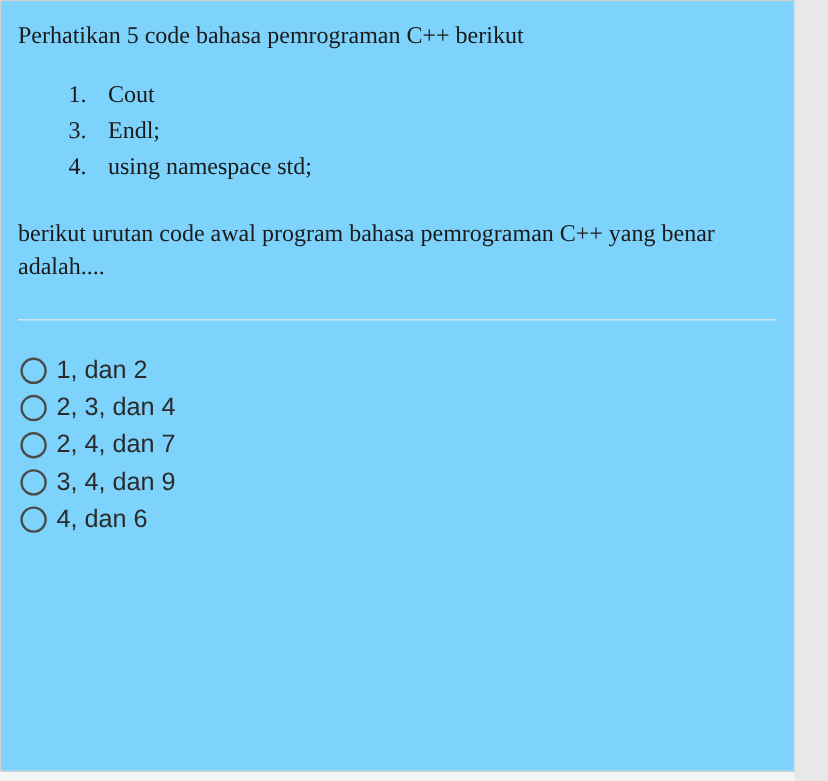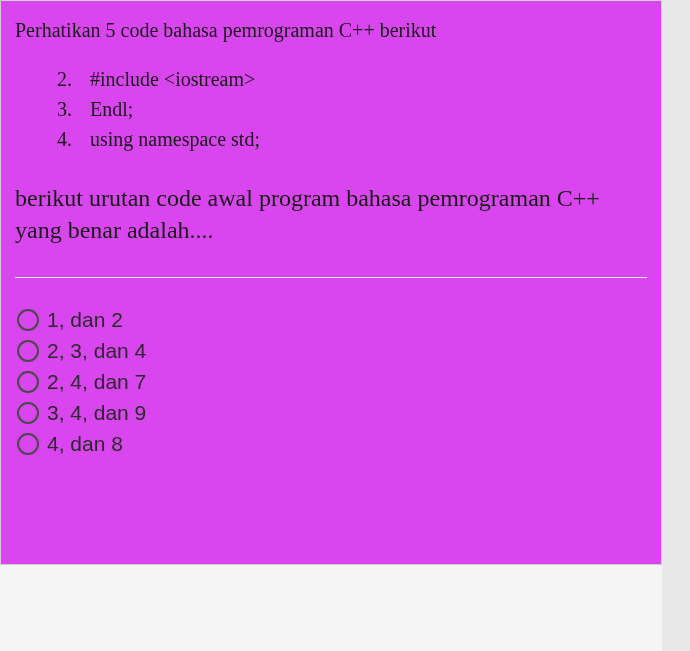--- a/index.html
+++ b/index.html
@@ -9,22 +9,22 @@
   }
   body {
     width: 690px;
     height: 651px;
     background: #f5f5f5;
     font-family: Georgia, 'Times New Roman', serif;
     position: relative;
   }
   .page-container {
     width: 662px;
-    height: 565px;
-    background: #d946ef;
+    height: 643px;
+    background: #7dd3fc;
     border: 1px solid #d0d0d0;
     position: absolute;
     left: 0;
     top: 0;
   }
   .content {
     padding: 18px 14px 10px 14px;
   }
   .question-intro {
     font-size: 20px;
@@ -40,21 +40,21 @@
     font-size: 20px;
     color: #1a1a1a;
     line-height: 1.5;
     font-family: Georgia, 'Times New Roman', serif;
   }
   .code-number {
     display: inline-block;
     width: 28px;
   }
   .question-text {
-    font-size: 24px;
+    font-size: 20px;
     color: #1a1a1a;
     line-height: 1.35;
     margin-bottom: 30px;
     font-family: Georgia, 'Times New Roman', serif;
   }
   .divider {
     border: none;
     border-top: 1px solid #e8e8e8;
     margin: 0 0 30px 0;
   }
@@ -94,22 +94,22 @@
 
 <div class="side-shadow"></div>
 
 <div class="page-container">
   <div class="content">
 
     <div class="question-intro">Perhatikan 5 code bahasa pemrograman C++ berikut</div>
 
     <div class="code-list">
       <div class="code-item">
-        <span class="code-number">2.</span>
-        <span>#include &lt;iostream&gt;</span>
+        <span class="code-number">1.</span>
+        <span>Cout</span>
       </div>
       <div class="code-item">
         <span class="code-number">3.</span>
         <span>Endl;</span>
       </div>
       <div class="code-item">
         <span class="code-number">4.</span>
         <span>using namespace std;</span>
       </div>
     </div>
@@ -130,18 +130,18 @@
       <div class="option-row">
         <span class="radio-circle"></span>
         <span class="option-label">2, 4, dan 7</span>
       </div>
       <div class="option-row">
         <span class="radio-circle"></span>
         <span class="option-label">3, 4, dan 9</span>
       </div>
       <div class="option-row">
         <span class="radio-circle"></span>
-        <span class="option-label">4, dan 8</span>
+        <span class="option-label">4, dan 6</span>
       </div>
     </div>
 
   </div>
 </div>
 
 </body></html>

